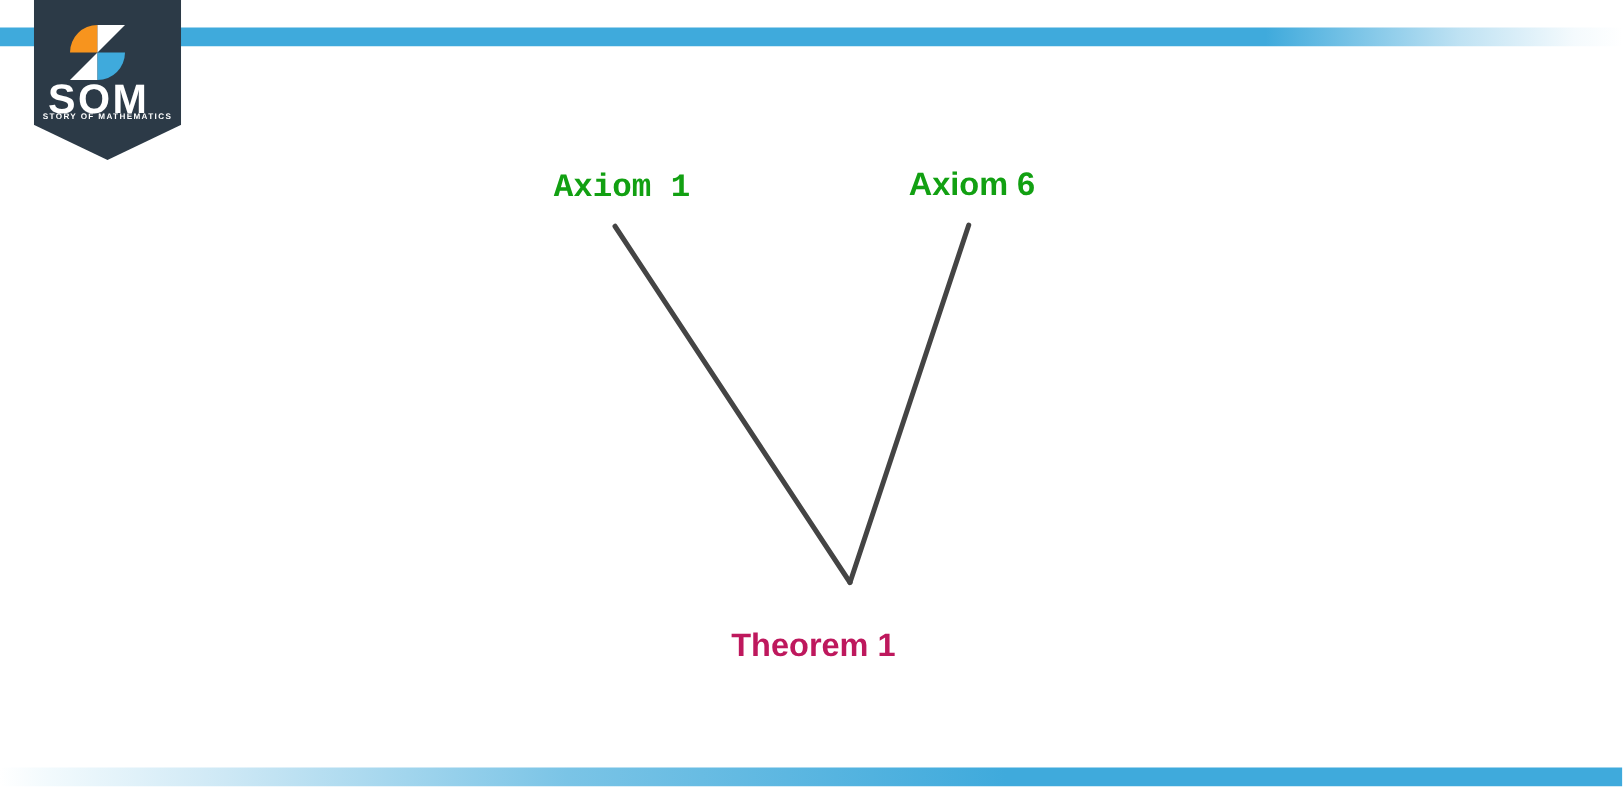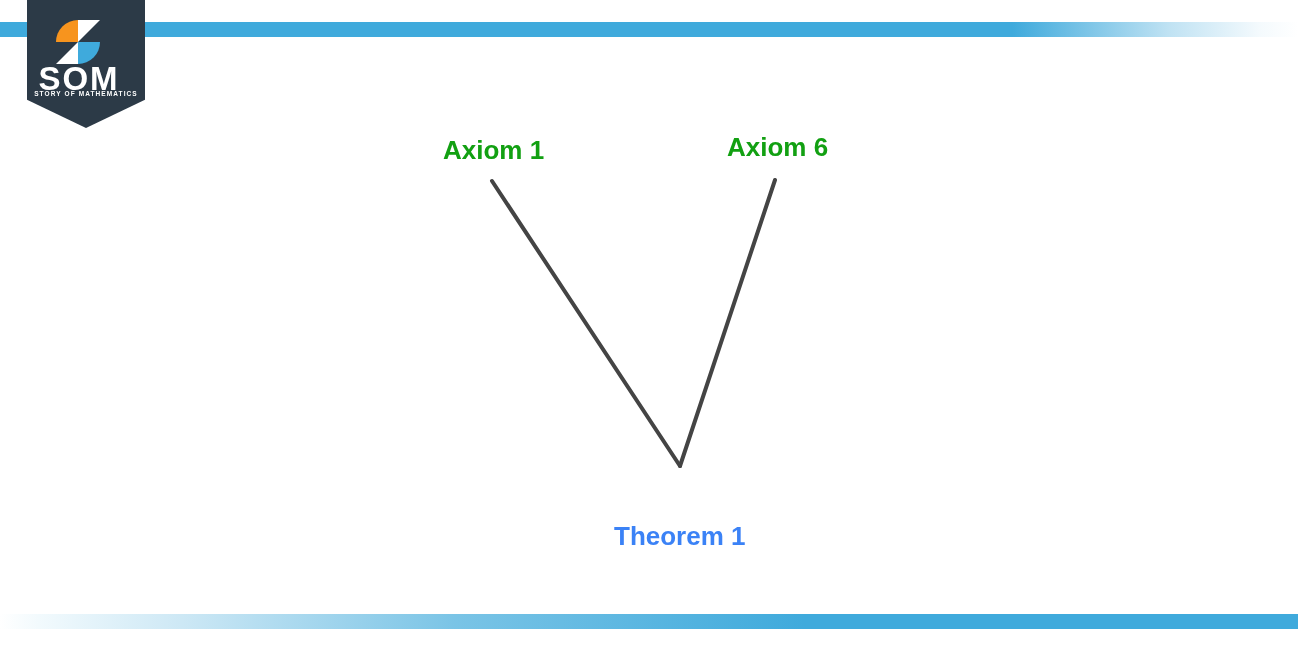--- a/index.html
+++ b/index.html
@@ -98,23 +98,23 @@
     width: 1298px;
     height: 649px;
   }
   .node-label {
     position: absolute;
     font-size: 26px;
     font-weight: bold;
     white-space: nowrap;
     line-height: 1;
   }
-  .label-axiom1 { left: 443px; top: 137px; color: #12a012; }
+  .label-axiom1 { left: 443px; top: 137px; color: #12a012; font-family: Liberation Mono, monospace; }
   .label-axiom2 { left: 727px; top: 134px; color: #12a012; }
-  .label-theorem1 { left: 614px; top: 503px; color: #3b82f6; margin-top: 20px; }
+  .label-theorem1 { left: 585px; top: 503px; color: #be185d; }
 </style>
 </head>
 <body>
 
 <div class="canvas">
 
   <div class="bar-top"></div>
 
   <div class="logo-banner"></div>
 

